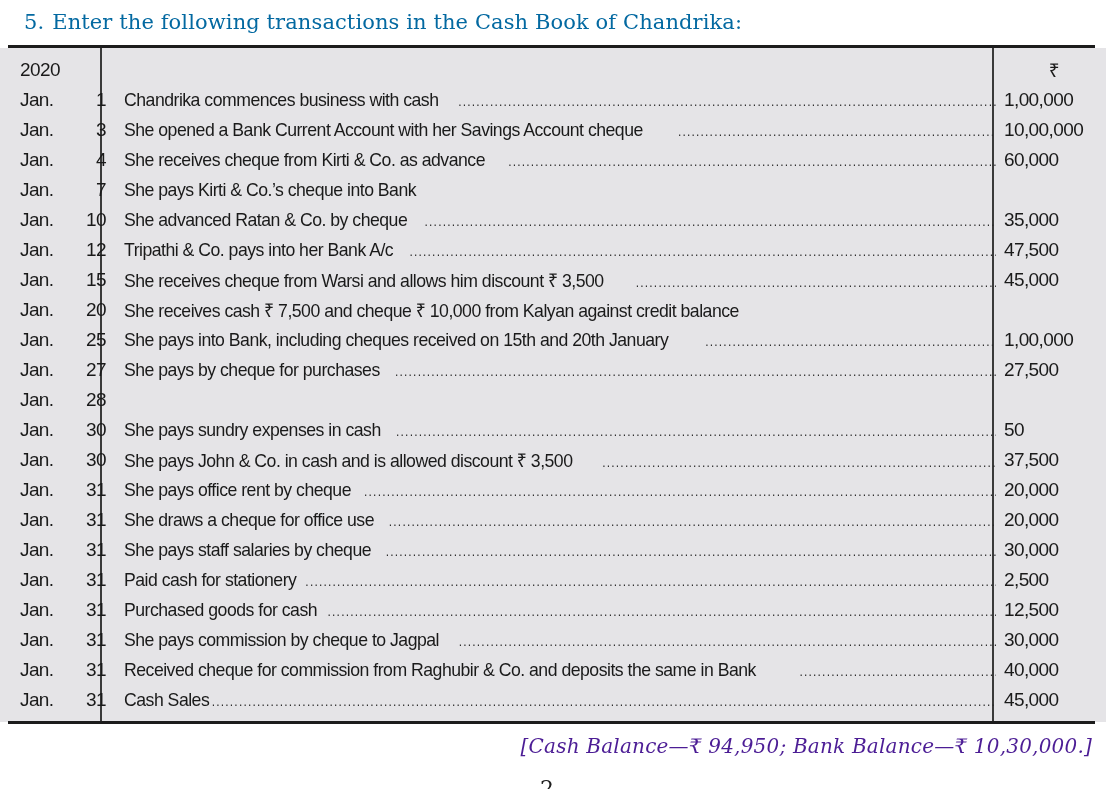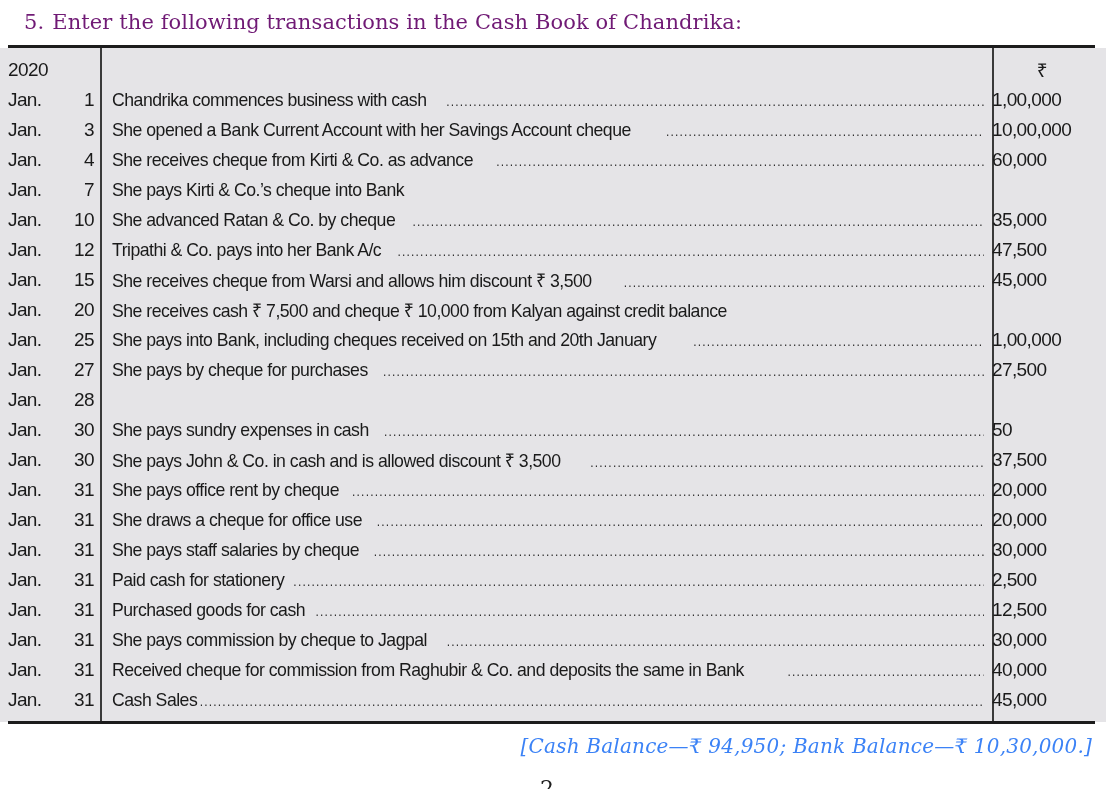--- a/index.html
+++ b/index.html
@@ -14,21 +14,21 @@
       overflow: hidden;
       font-family: "Liberation Sans", sans-serif;
       color: #1a1a1a;
     }
     .question-title {
       position: absolute;
       left: 24px;
       top: 10px;
       font-family: "DejaVu Serif", "Liberation Serif", serif;
       font-size: 21px;
-      color: #701a75;
+      color: #0369a1;
       white-space: nowrap;
       letter-spacing: 0.1px;
     }
     .question-title .qnum {
       margin-right: 8px;
     }
     .table-wrap {
       position: absolute;
       left: 0;
       top: 48px;
@@ -60,20 +60,21 @@
       background: #3a3a3a;
     }
     .col-divider.left { left: 100px; }
     .col-divider.right { left: 992px; }
 
     .ledger {
       position: absolute;
       left: 0;
       top: 55px;
       width: 1106px;
+      padding-left: 12px;
     }
     .row {
       position: relative;
       height: 30px;
       display: flex;
       align-items: center;
       font-size: 19px;
       transform-origin: left center;
     }
     .row .month {
@@ -131,21 +132,21 @@
       padding-left: 24px;
     }
 
     .answer-note {
       position: absolute;
       right: 28px;
       top: 734px;
       font-family: "DejaVu Serif", "Liberation Serif", serif;
       font-style: italic;
       font-size: 20px;
-      color: #3b82f6;
+      color: #4c1d95;
       white-space: nowrap;
       letter-spacing: 0.2px;
     }
     .page-fragment {
       position: absolute;
       left: 540px;
       top: 776px;
       font-family: "DejaVu Serif", "Liberation Serif", serif;
       font-size: 22px;
       color: #1e1e1e;

